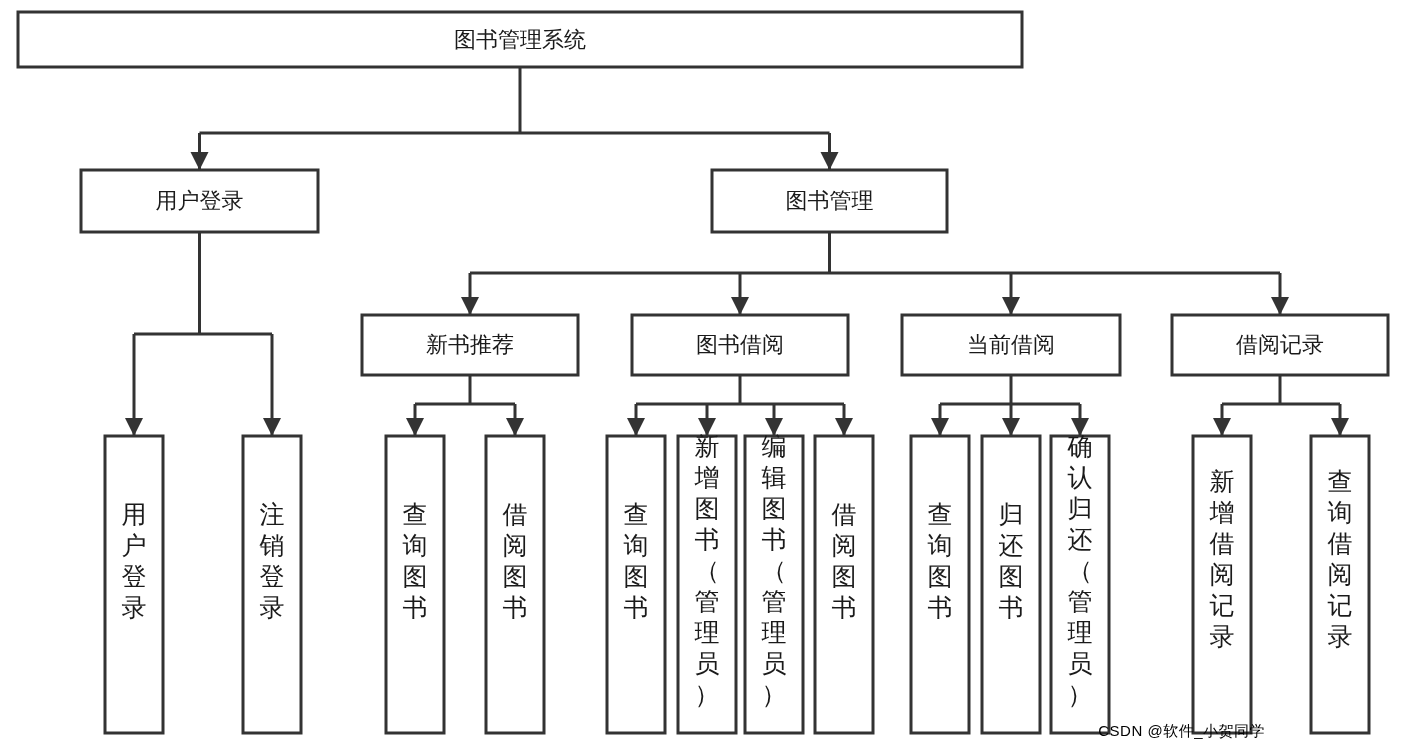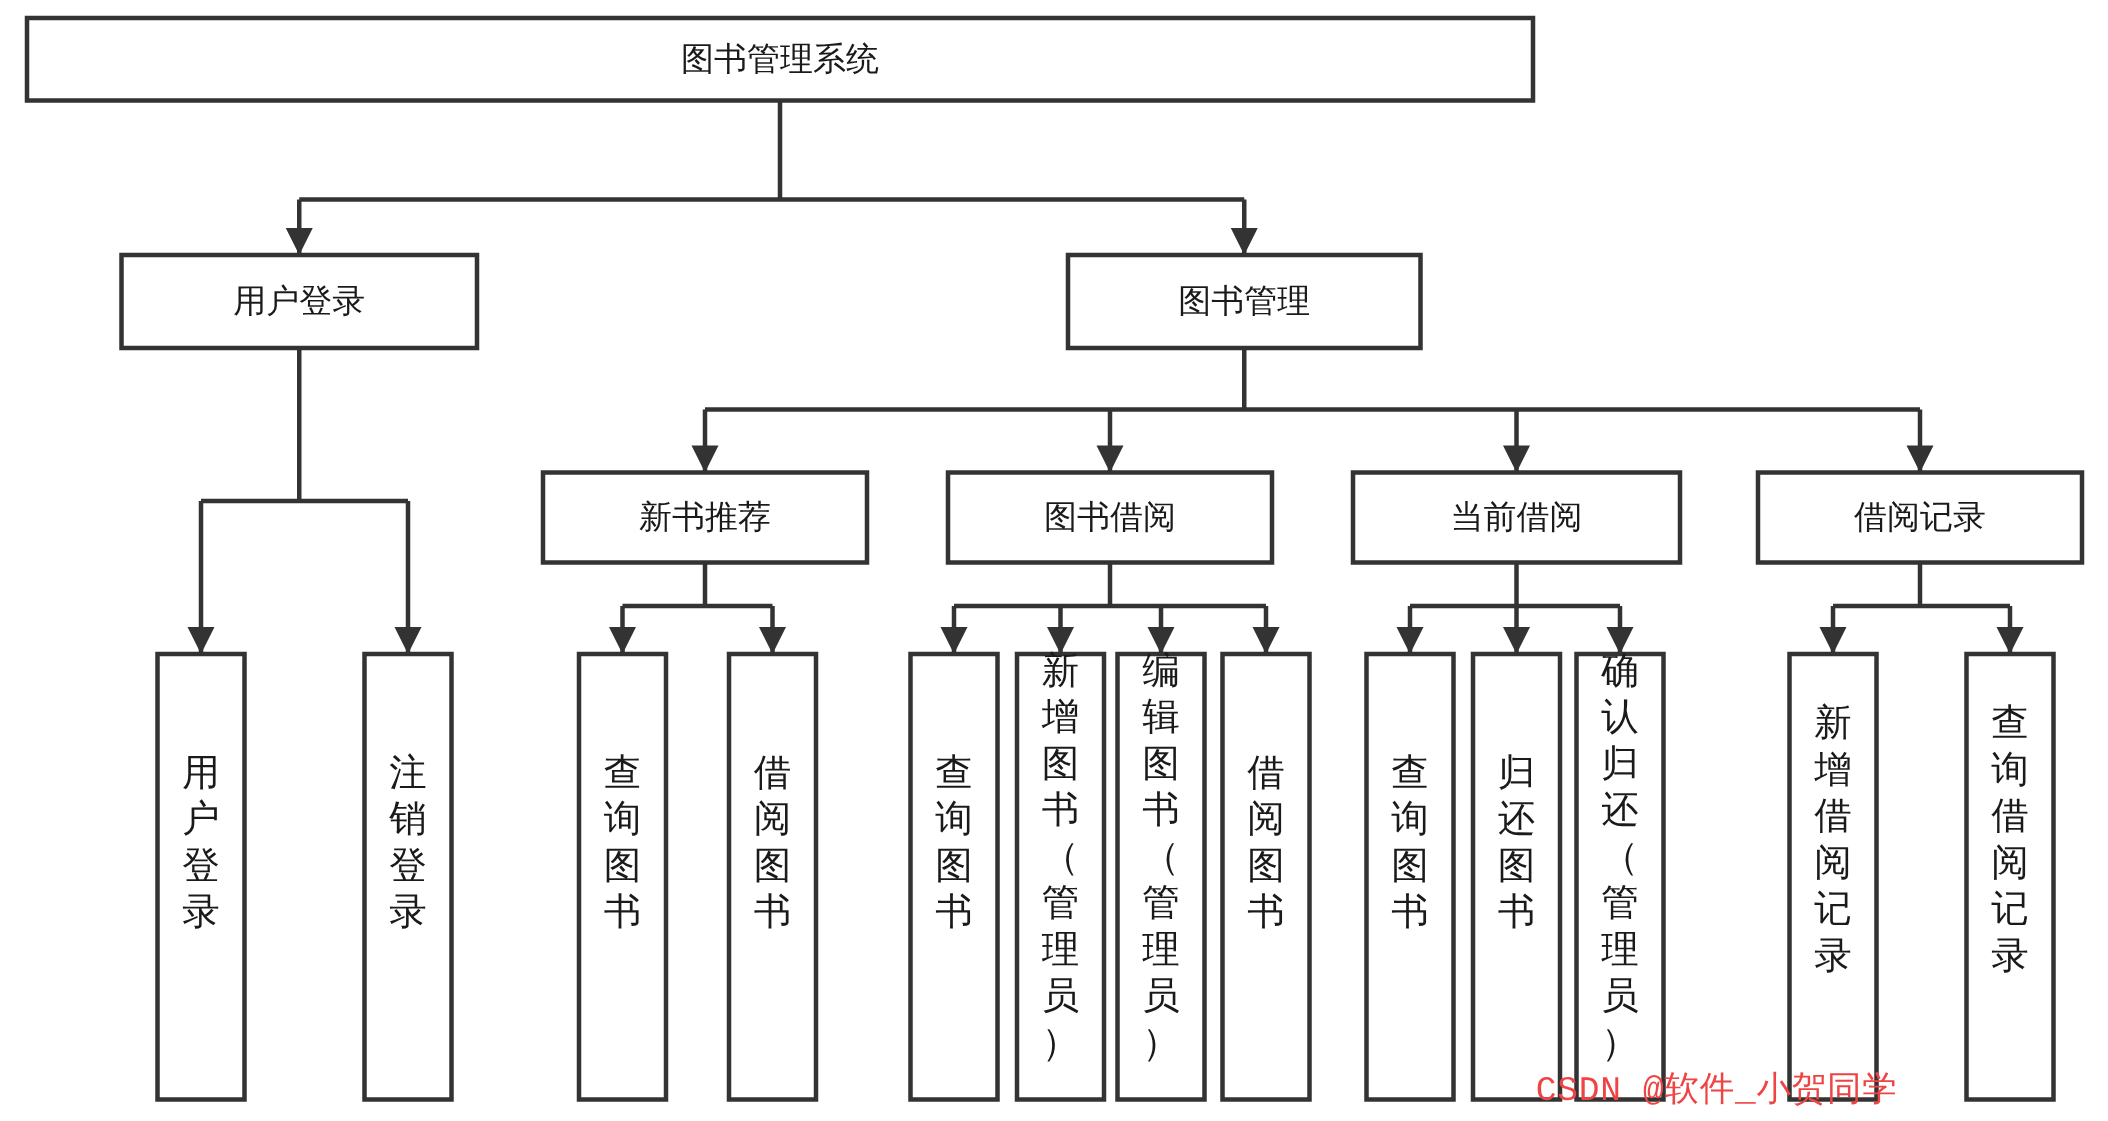--- a/index.html
+++ b/index.html
@@ -50,23 +50,23 @@
   .node-label-v {
     font-family: "DejaVu Sans", "Liberation Sans", sans-serif;
     fill: #1a1a1a;
     font-size: 25px;
     text-anchor: middle;
   }
   .watermark {
     position: absolute;
     right: 8px;
     bottom: 6px;
-    font-family: Liberation Mono, monospace;
-    font-size: 23px;
-    color: #ef4444;
+    font-family: Liberation Sans, sans-serif;
+    font-size: 15px;
+    color: #000000;
     white-space: nowrap;
     letter-spacing: 0.5px;
   }
 </style>
 </head>
 <body>
 
 <div id="diagram-root">
   <svg class="flow" viewBox="0 0 1405 747">
     <g id="connectors-layer">

